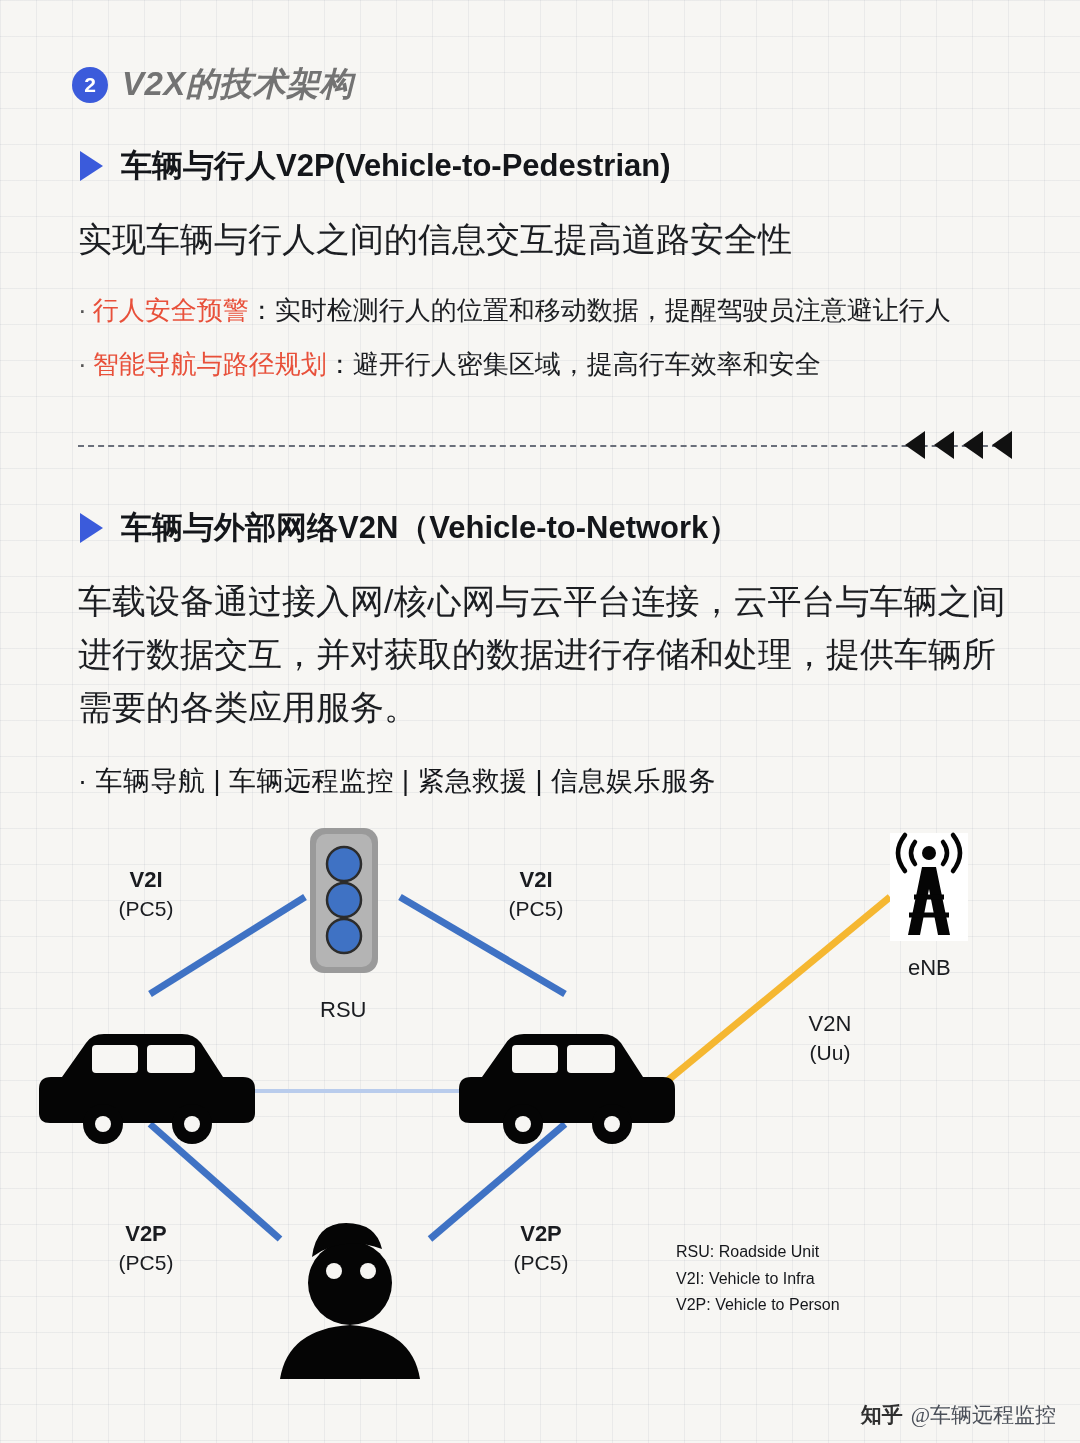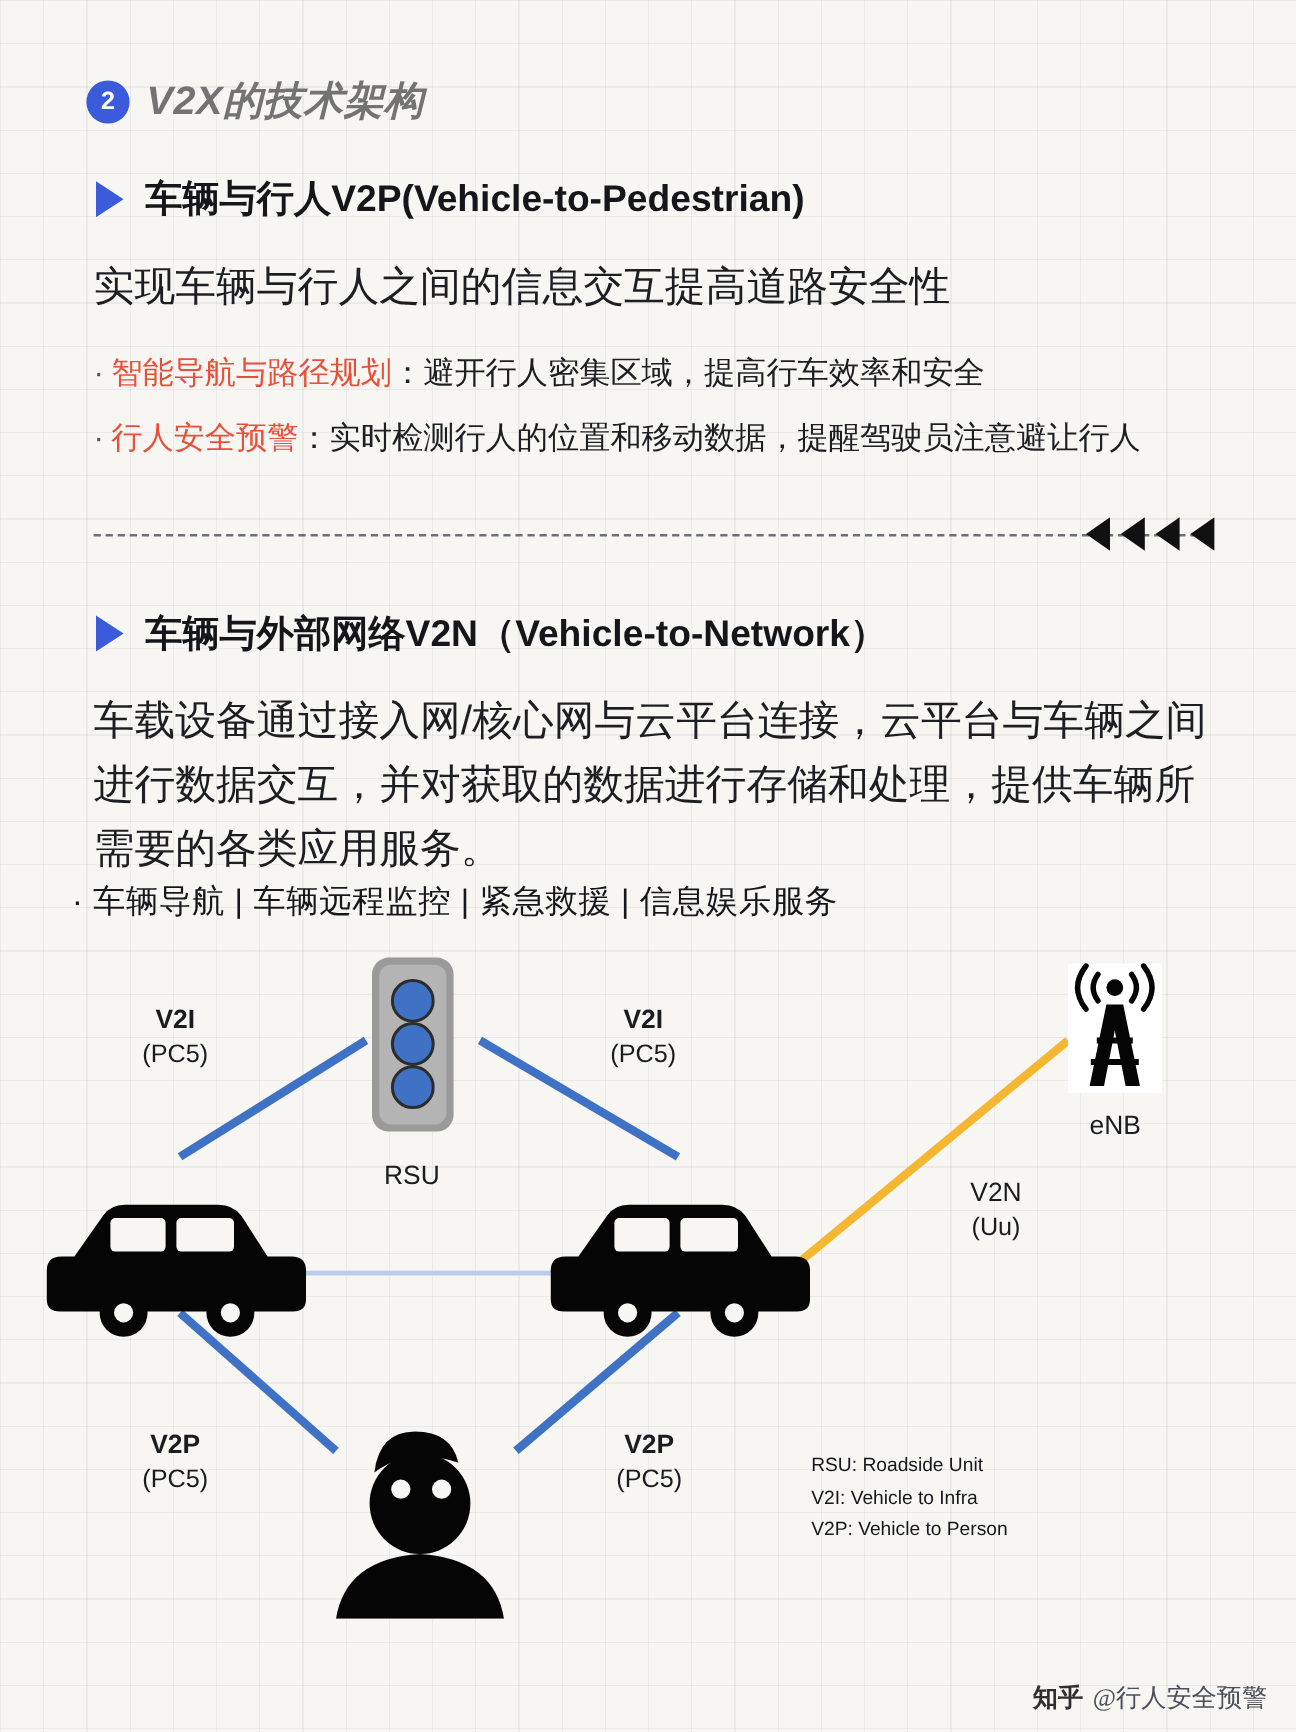--- a/index.html
+++ b/index.html
@@ -129,21 +129,22 @@
   }
   .arrow-left {
     width: 0;
     height: 0;
     border-top: 14px solid transparent;
     border-bottom: 14px solid transparent;
     border-right: 20px solid #111;
   }
 
   .inline-list {
-    padding-left: 60px;
+    padding-left: 78px;
+    margin-top: 30px;
     font-size: 27px;
     color: #15171b;
     letter-spacing: 0.5px;
   }
 
   
   .diagram {
     position: relative;
     width: 1080px;
     height: 560px;
@@ -215,24 +216,24 @@
 
   <div class="sub-head">
     <div class="tri"></div>
     <div class="sub-title">车辆与行人V2P(Vehicle-to-Pedestrian)</div>
   </div>
 
   <div class="para">实现车辆与行人之间的信息交互提高道路安全性</div>
 
   <div class="bullet-list">
     <div class="bullet-item">
+      <span class="bullet-dot">·</span><span class="hl">行人安全预警</span><span>：实时检测行人的位置和移动数据，提醒驾驶员注意避让行人</span>
+    </div>
+    <div class="bullet-item">
       <span class="bullet-dot">·</span><span class="hl">智能导航与路径规划</span><span>：避开行人密集区域，提高行车效率和安全</span>
-    </div>
-    <div class="bullet-item">
-      <span class="bullet-dot">·</span><span class="hl">行人安全预警</span><span>：实时检测行人的位置和移动数据，提醒驾驶员注意避让行人</span>
     </div>
   </div>
 
   <div class="divider-wrap">
     <div class="dashed"></div>
     <div class="arrows">
       <div class="arrow-left"></div>
       <div class="arrow-left"></div>
       <div class="arrow-left"></div>
       <div class="arrow-left"></div>
@@ -341,14 +342,14 @@
       <div>RSU: Roadside Unit</div>
       <div>V2I: Vehicle to Infra</div>
       <div>V2P: Vehicle to Person</div>
     </div>
   </div>
 
 </div>
 
 <div class="footer">
   <span class="zhihu-logo">知乎</span>
-  <span>@行人安全预警</span>
+  <span>@车辆远程监控</span>
 </div>
 
 </body></html>

